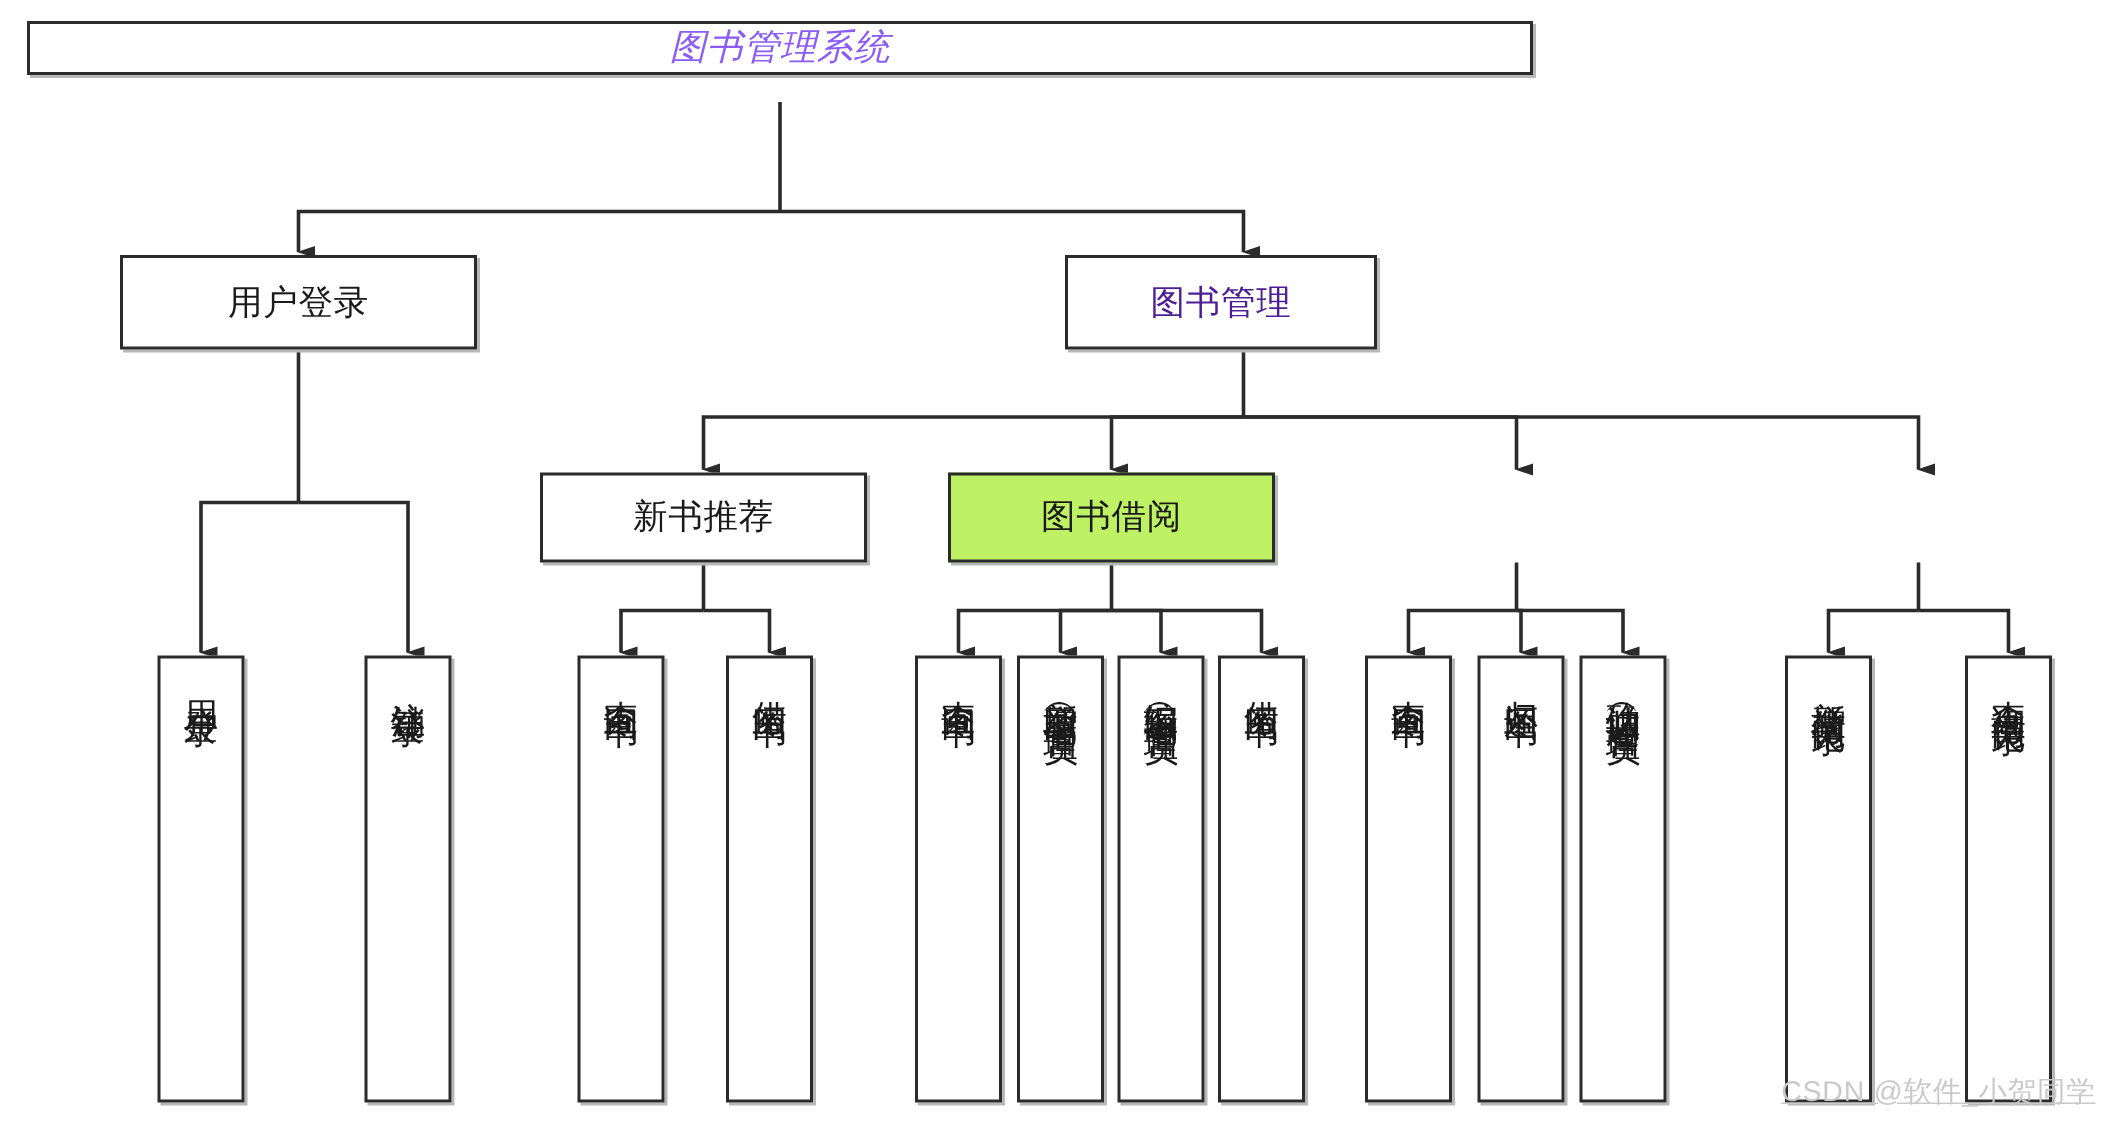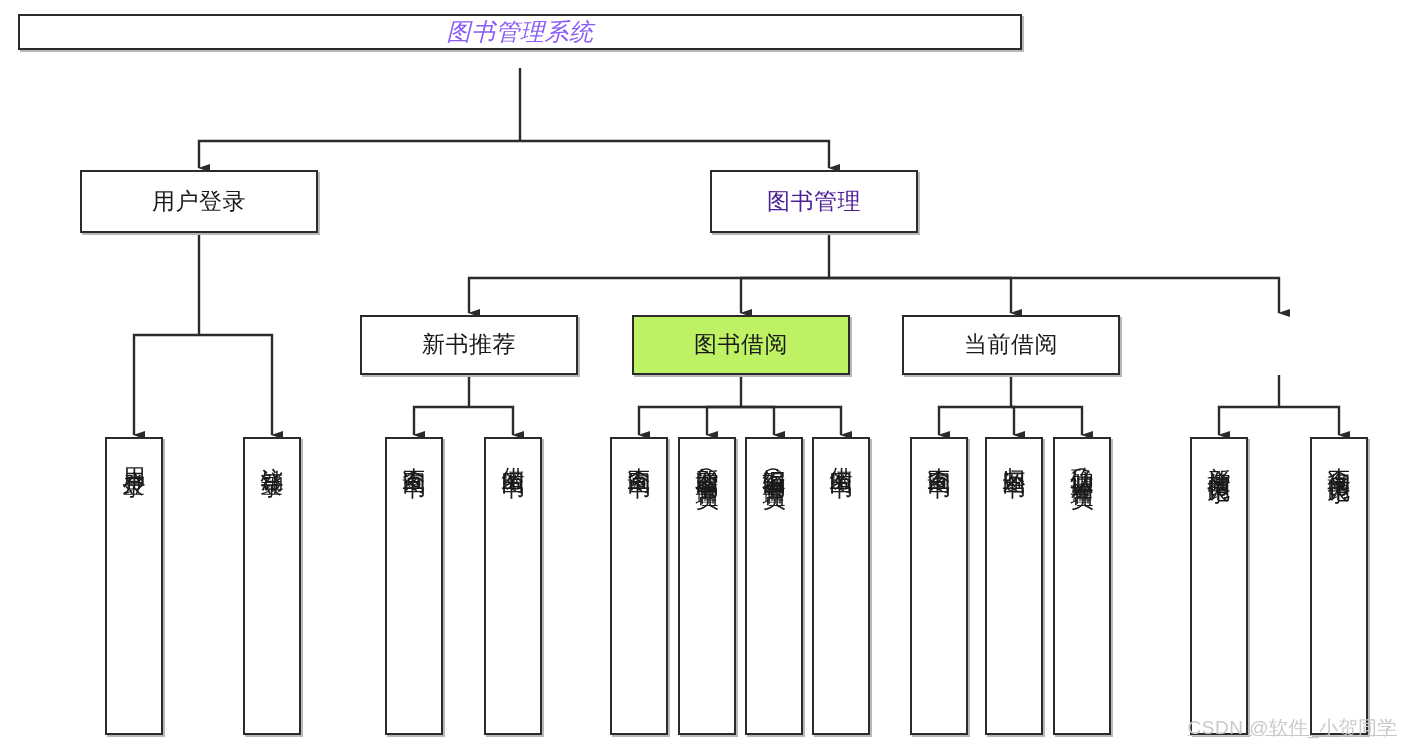--- a/index.html
+++ b/index.html
@@ -120,23 +120,20 @@
   <div class="node horizontal" style="left: 710px; top: 170px; width: 208px; height: 63px; border-color: rgb(43, 43, 43); background: rgb(255, 255, 255); color: #4c1d95;">
     <span class="node-label">图书管理</span>
   </div>
 
   <div class="node horizontal" style="left: 360px; top: 315px; width: 218px; height: 60px; border-color: rgb(43, 43, 43); background: rgb(255, 255, 255); color: rgb(26, 26, 26);">
     <span class="node-label">新书推荐</span>
   </div>
   <div class="node horizontal" style="left: 632px; top: 315px; width: 218px; height: 60px; border-color: rgb(43, 43, 43); background: #bef264; color: rgb(26, 26, 26);">
     <span class="node-label">图书借阅</span>
   </div>
-  <div class="node horizontal" style="left: 902px; top: 315px; width: 218px; height: 60px; border-color: rgb(43, 43, 43); background: rgb(255, 255, 255); color: rgb(26, 26, 26);">
-    <span class="node-label">当前借阅</span>
-  </div>
 
   <div class="node vertical" style="left: 105px; top: 437px; width: 58px; height: 298px; border-color: rgb(43, 43, 43); background: rgb(255, 255, 255); color: rgb(26, 26, 26);">
     <span class="node-label">用户登录</span>
   </div>
   <div class="node vertical" style="left: 243px; top: 437px; width: 58px; height: 298px; border-color: rgb(43, 43, 43); background: rgb(255, 255, 255); color: rgb(26, 26, 26);">
     <span class="node-label">注销登录</span>
   </div>
 
   <div class="node vertical" style="left: 385px; top: 437px; width: 58px; height: 298px; border-color: rgb(43, 43, 43); background: rgb(255, 255, 255); color: rgb(26, 26, 26);">
     <span class="node-label">查询图书</span>

